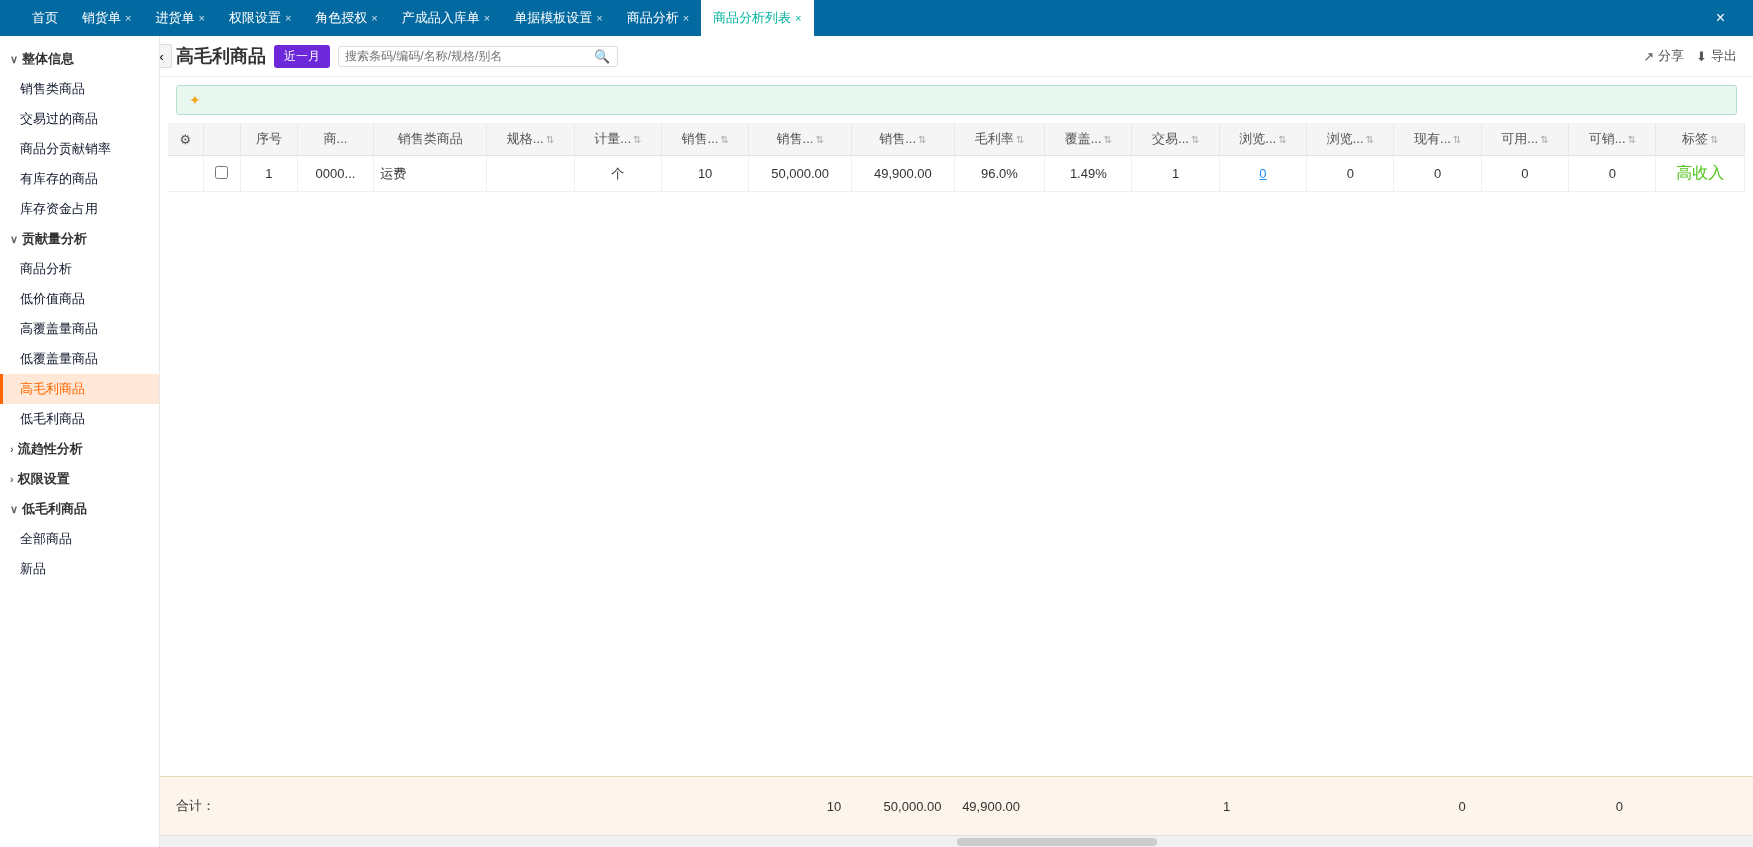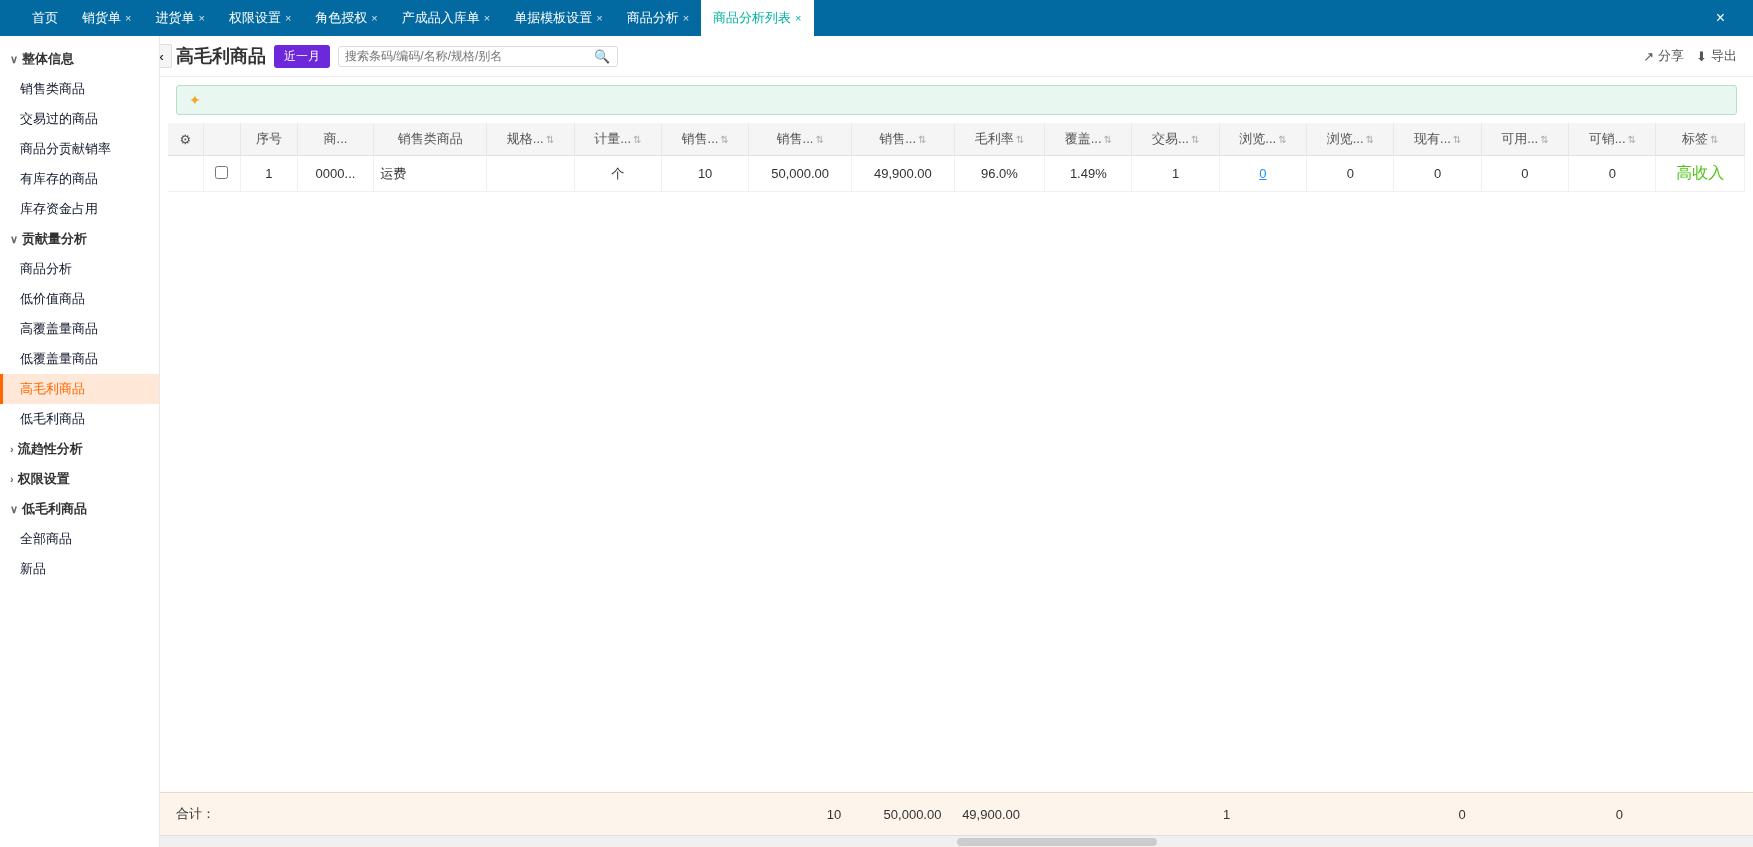--- a/index.html
+++ b/index.html
@@ -220,21 +220,21 @@
       white-space: nowrap;
     }
     tbody td.text-left { text-align: left; }
     .tag-high { color: #52c41a; font-size: 16px; }
     .link-blue { color: #1890ff; text-decoration: underline; cursor: pointer; }
 
     
     .footer-totals {
       background: #fdf5ec;
       border-top: 1px solid #e8d8c0;
-      padding: 12px 16px;
+      padding: 20px 16px;
       display: flex;
       align-items: center;
       flex-shrink: 0;
       font-size: 13px;
       color: #333;
       min-height: 38px;
       justify-content: center;
     }
     .footer-label { margin-right: 30px; font-weight: normal; }
 

